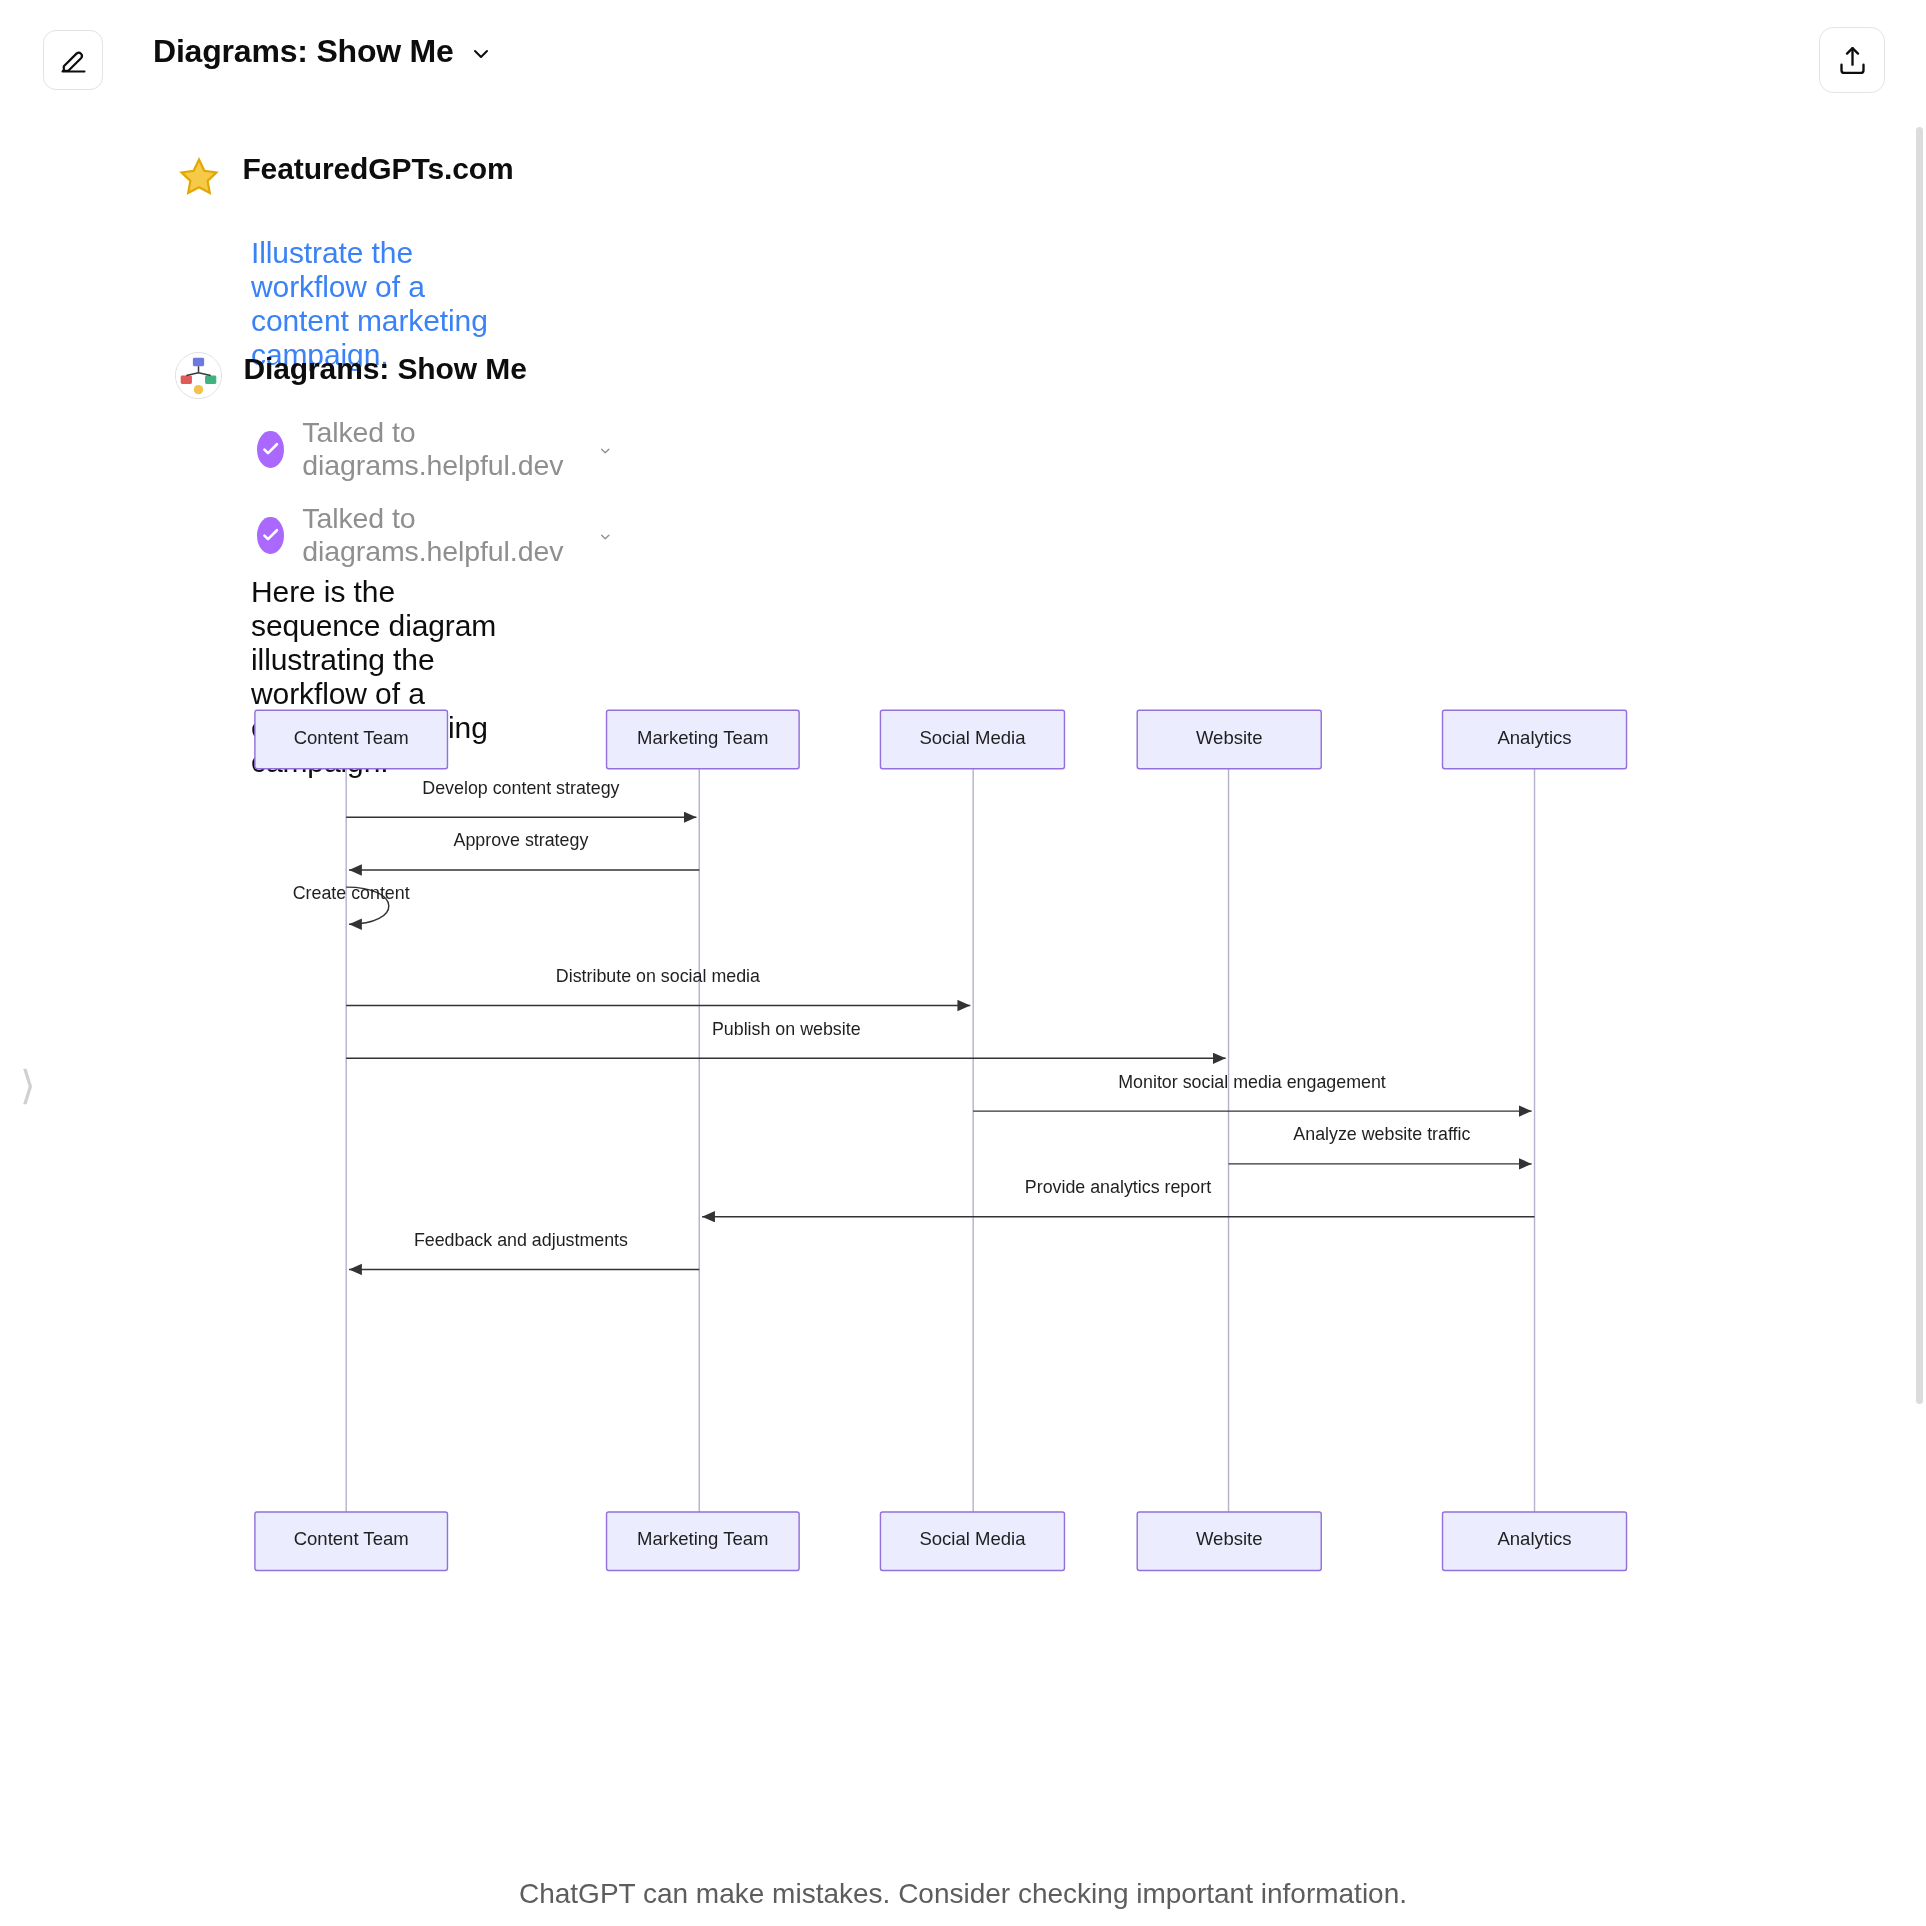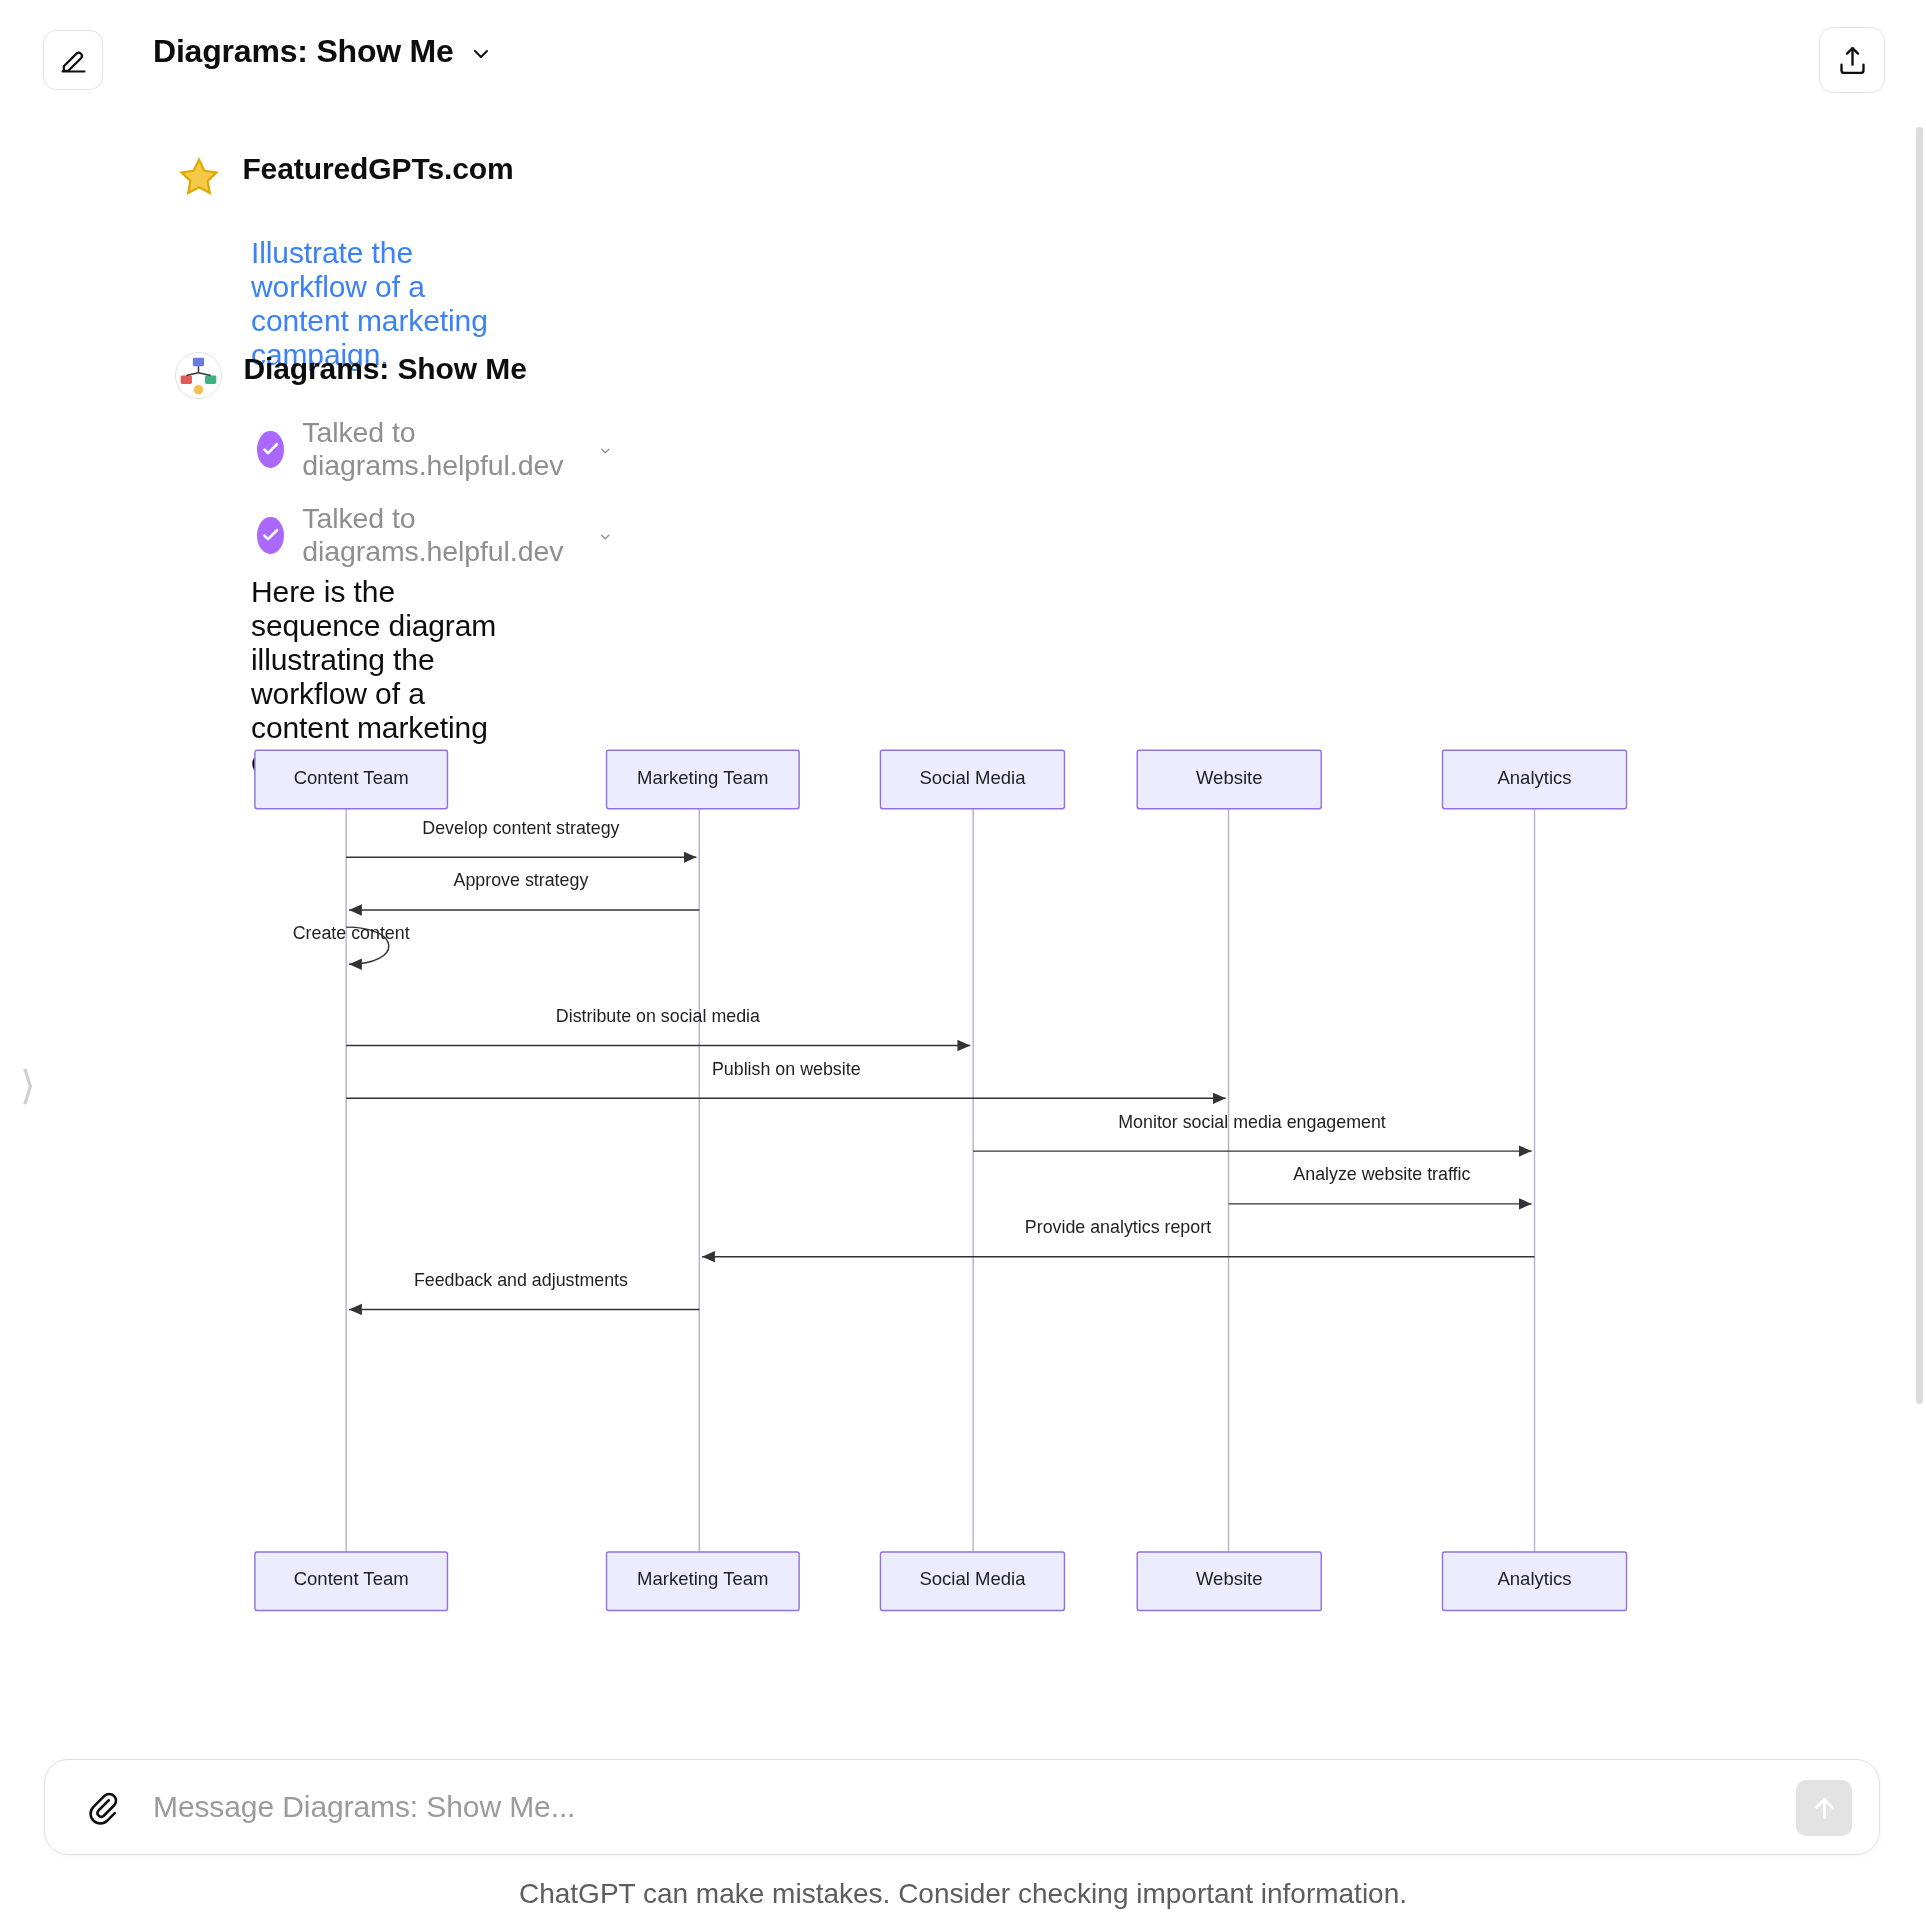--- a/index.html
+++ b/index.html
@@ -94,21 +94,21 @@
   .tool-label { font-size: 28.5px; color: #8f8f8f; letter-spacing: -0.1px; }
   .tool-chev { width: 20px; height: 20px; position: relative; top: 2.1px; }
 
   .gpt-para {
     position: absolute; left: 251px; top: 223px;
     font-size: 30px; color: #0d0d0d; letter-spacing: -0.1px;
   }
 
   
   .diagram-holder {
-    position: absolute; left: 251px; top: 596px;
+    position: absolute; left: 251px; top: 556px;
     width: 1470px; height: 1020px;
   }
 
   
   .left-handle {
     position: absolute; left: 20px; top: 942px;
     font-size: 40px; color: #d0d0d0; font-family: "Liberation Serif", serif;
   }
   
   .scrollbar {
@@ -330,31 +330,17 @@
           <text class="lbl" x="1585" y="651" text-anchor="middle">Analyze website traffic</text>
           <text class="lbl" x="1215" y="725" text-anchor="middle">Provide analytics report</text>
           <text class="lbl" x="378" y="799" text-anchor="middle">Feedback and adjustments</text>
         </g>
       </svg>
     </div>
 
   </div>
 
   <div class="composer-wrap">
-    <div class="composer">
-      <div class="clip-btn">
-        <svg width="36" height="36" viewBox="0 0 24 24" fill="none" stroke="#0d0d0d" stroke-width="1.7" stroke-linecap="round" stroke-linejoin="round">
-          <path d="M16.5 7.5l-7 7a2.5 2.5 0 0 0 3.5 3.5l7-7a4.5 4.5 0 0 0-6.4-6.4l-7.3 7.3a6.5 6.5 0 0 0 9.2 9.2l5-5"></path>
-        </svg>
-      </div>
-      <input class="composer-input" type="text" value="" placeholder="Message Diagrams: Show Me..." style="">
-      <div class="send-btn">
-        <svg width="31" height="31" viewBox="0 0 24 24" fill="none" stroke="#ffffff" stroke-width="2.2" stroke-linecap="round" stroke-linejoin="round">
-          <path d="M12 19V5"></path>
-          <path d="M6 11l6-6 6 6"></path>
-        </svg>
-      </div>
-    </div>
     <div class="disclaimer">ChatGPT can make mistakes. Consider checking important information.</div>
   </div>
 
 </div>
 
 
 </body></html>

